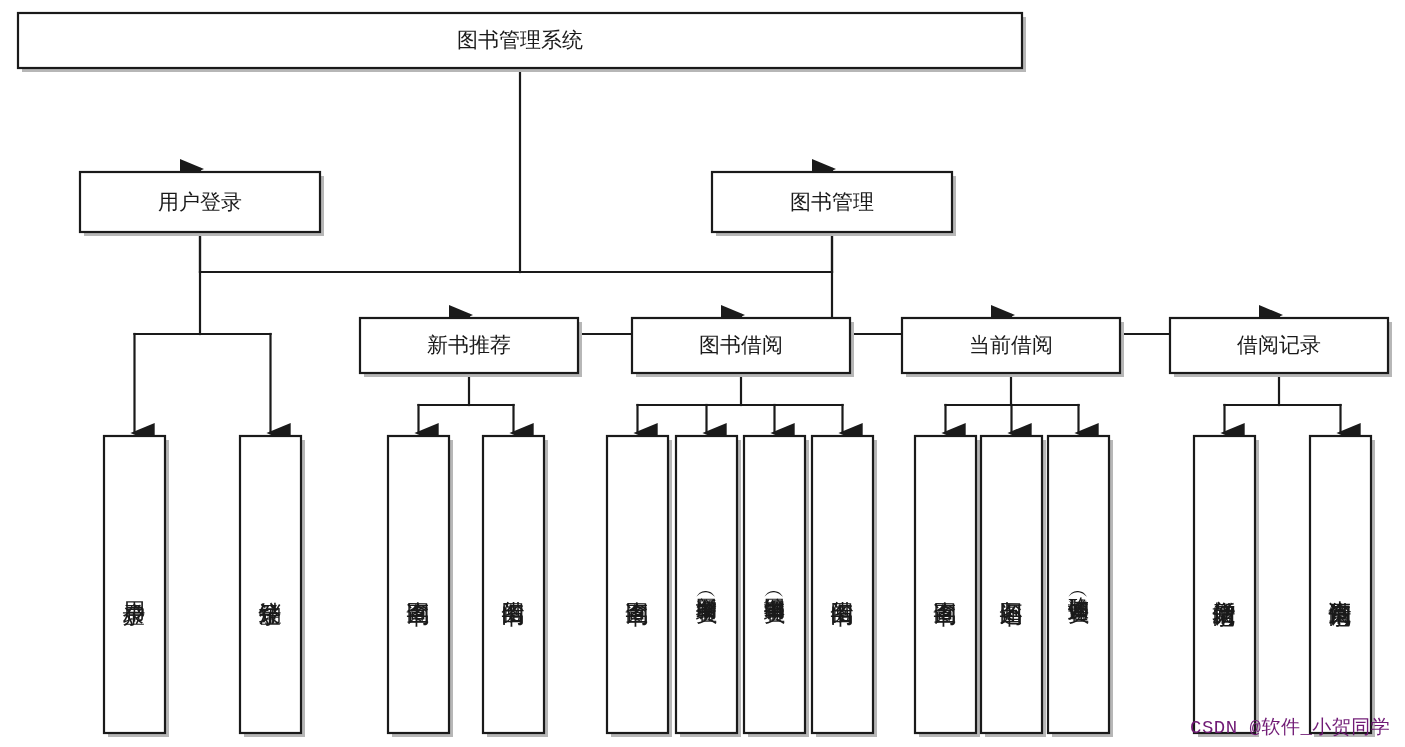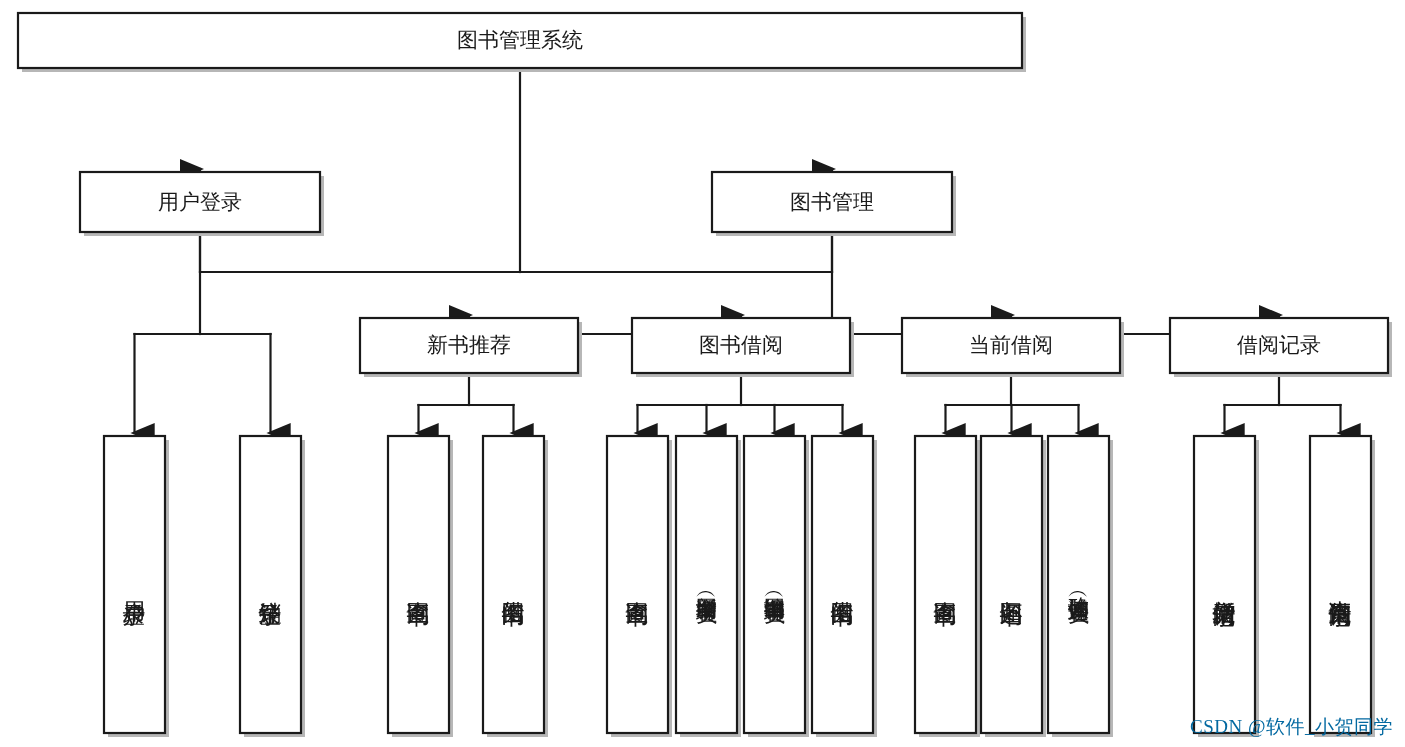--- a/index.html
+++ b/index.html
@@ -62,23 +62,23 @@
     color: #1a1a1a;
     display: flex;
     align-items: center;
     justify-content: center;
     text-align: center;
     white-space: nowrap;
     pointer-events: none;
   }
   .watermark {
     position: absolute;
-    font-family: Liberation Serif, serif;
+    font-family: Liberation Mono, monospace;
     font-size: 19px;
-    color: #0369a1;
+    color: #701a75;
     white-space: nowrap;
     letter-spacing: 0.5px;
   }
 </style>
 </head>
 <body>
 
 <div id="diagram-root">
 
   <svg class="diagram-svg" viewBox="0 0 1405 747">

